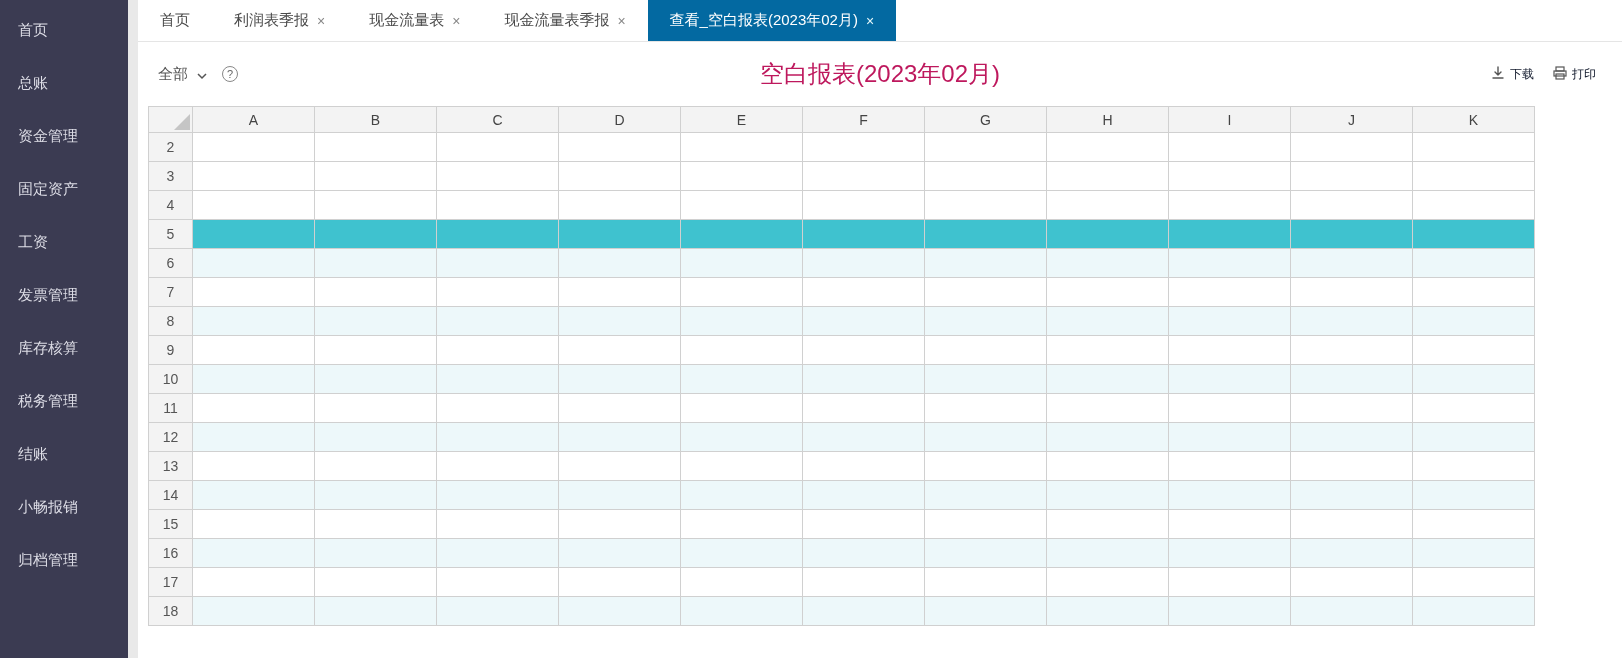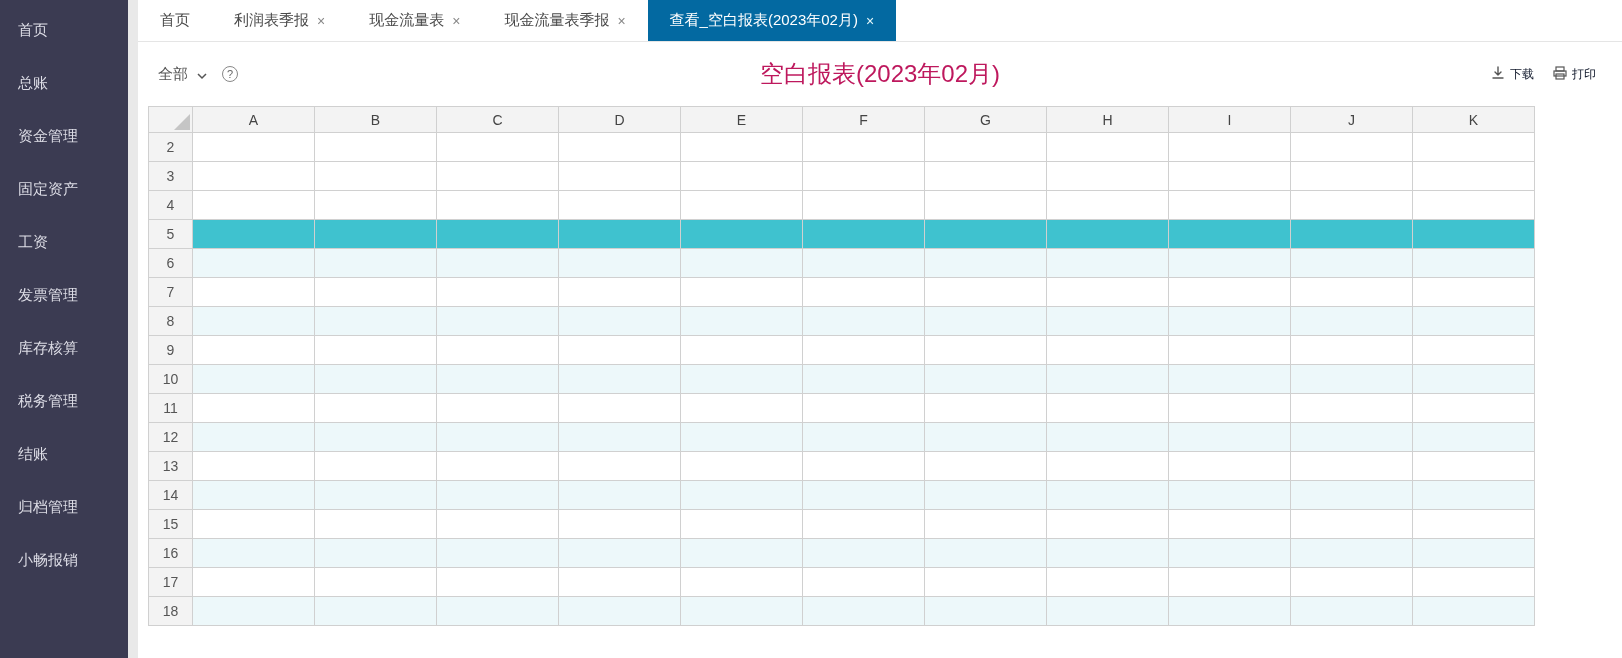--- a/index.html
+++ b/index.html
@@ -171,22 +171,22 @@
 <div class="sidebar">
     <div class="sidebar-item">首页</div>
     <div class="sidebar-item">总账</div>
     <div class="sidebar-item">资金管理</div>
     <div class="sidebar-item">固定资产</div>
     <div class="sidebar-item">工资</div>
     <div class="sidebar-item">发票管理</div>
     <div class="sidebar-item">库存核算</div>
     <div class="sidebar-item">税务管理</div>
     <div class="sidebar-item">结账</div>
+    <div class="sidebar-item">小畅报销</div>
     <div class="sidebar-item">归档管理</div>
-    <div class="sidebar-item">小畅报销</div>
   </div>
 <div class="sidebar-scroll"></div>
 
 <div class="main">
 
   <div class="tabs">
       <div class="tab">
         <span>首页</span>
       </div>
       <div class="tab">

